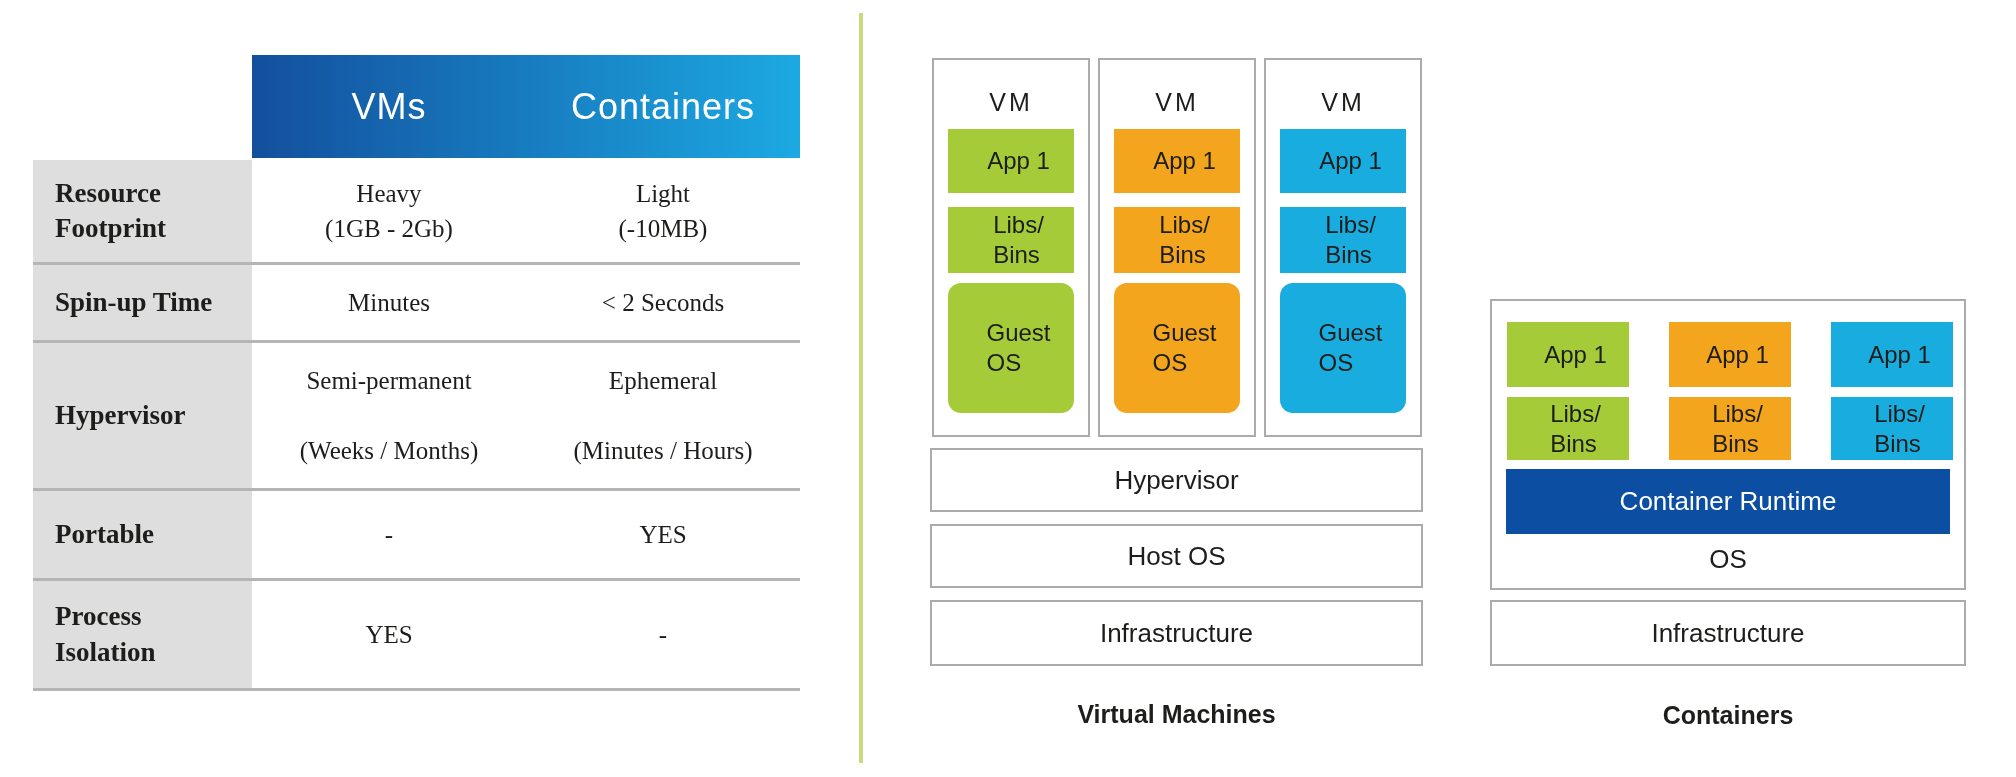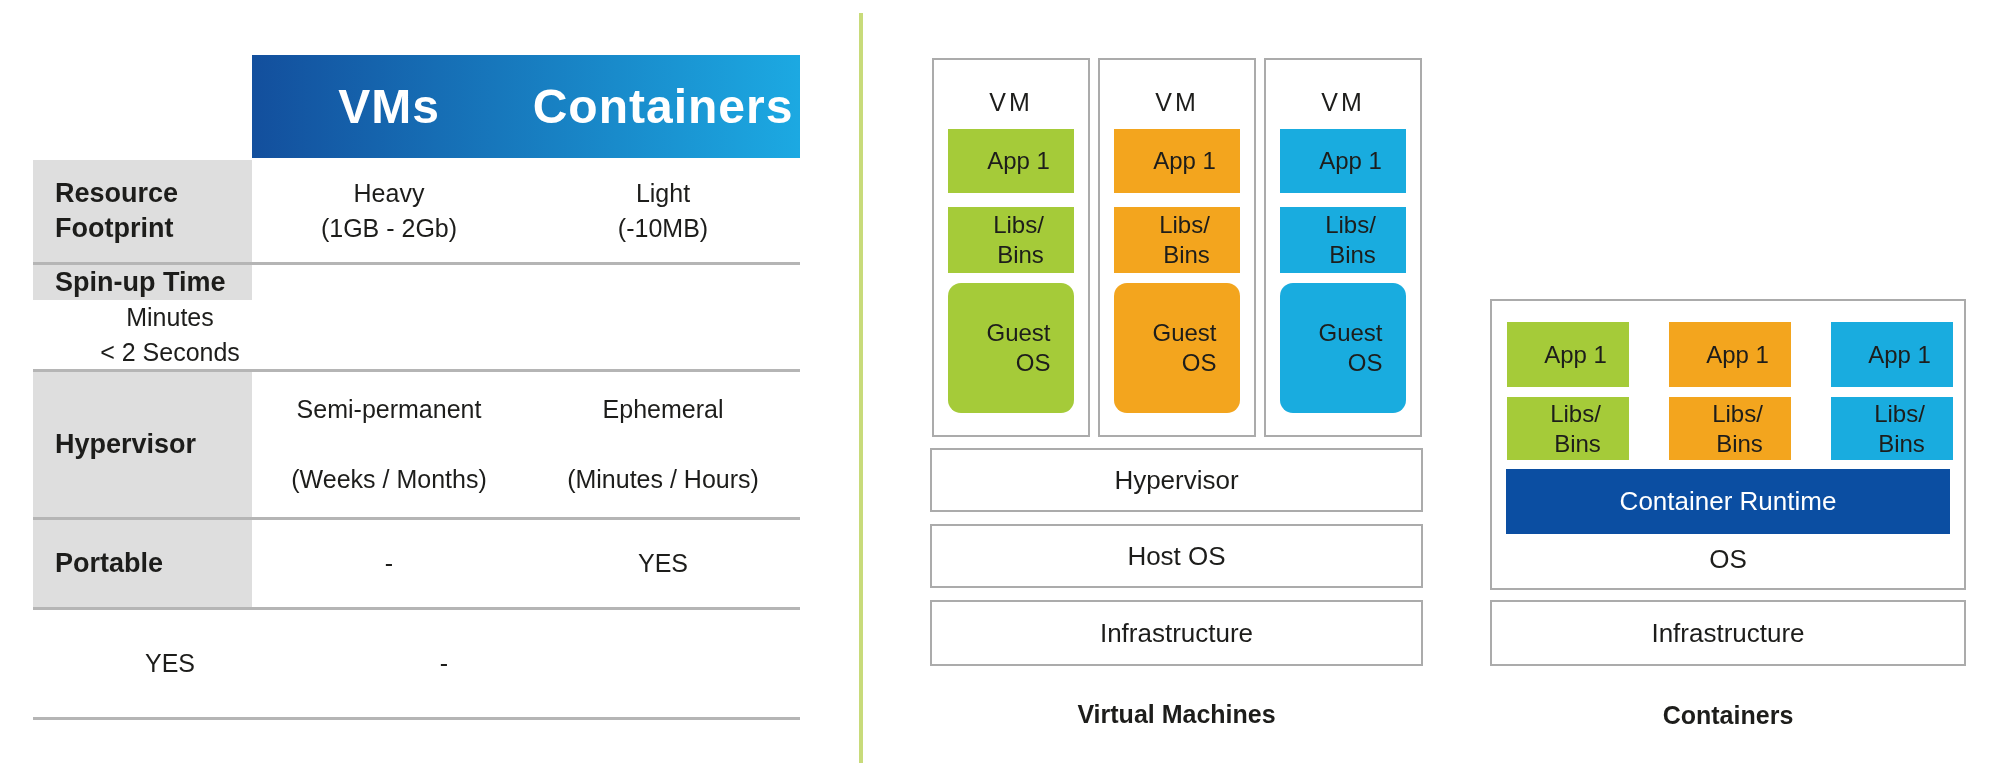--- a/index.html
+++ b/index.html
@@ -10,26 +10,26 @@
   .pre{white-space:pre-line;}
 
   
   .cmp-table{position:absolute;left:33px;top:55px;width:767px;}
   .cmp-head{
     margin-left:219px;width:548px;height:103px;display:flex;
     background:linear-gradient(90deg,var(--header_gradient_start,#134F9D),var(--header_gradient_end,#1CA9E2));
   }
   .cmp-head .hcell{
     flex:1;display:flex;align-items:center;justify-content:center;
-    color:#ffffff;font-weight:bold;font-size:48px;letter-spacing:1px;
-  }
-  .cmp-rows{margin-top:2px;}
+    color:#ffffff;font-weight:normal;font-size:36px;letter-spacing:1px;
+  }
+  .cmp-rows{margin-top:2px;font-family:Liberation Serif, serif;}
   .trow{display:flex;box-sizing:border-box;border-bottom:3px solid var(--row_border,#b5b5b5);}
   .trow.r1{height:105px;}
-  .trow.r2{height:107px;flex-direction:column;}
+  .trow.r2{height:78px;}
   .trow.r3{height:148px;}
   .trow.r4{height:90px;}
   .trow.r5{height:110px;}
   .label-cell{
     width:219px;box-sizing:border-box;background:var(--label_bg,#dedede);
     display:flex;align-items:center;padding-left:22px;
     font-weight:bold;font-size:27px;line-height:1.3;
   }
   .value-cell{
     width:274px;display:flex;align-items:center;justify-content:center;
@@ -43,21 +43,21 @@
   .vm-box{
     position:absolute;top:58px;width:158px;height:379px;box-sizing:border-box;
     background:#fff;border:2px solid var(--box_border,#ababab);
   }
   .vm-box.b1{left:932px;}
   .vm-box.b2{left:1098px;}
   .vm-box.b3{left:1264px;}
   .vm-title{margin-top:28px;text-align:center;font-size:25px;letter-spacing:3px;}
   .vm-stack{position:absolute;left:14px;right:14px;top:69px;}
   .blk{
-    display:flex;align-items:center;justify-content:center;text-align:right;
+    display:flex;align-items:center;justify-content:center;text-align:left;
     font-size:24px;line-height:1.25;color:#1d1d1b;padding-left:15px;
   }
   .blk.app{height:64px;margin-bottom:14px;}
   .blk.libs{height:66px;margin-bottom:10px;}
   .blk.guest{height:130px;border-radius:13px;}
   .fill-green{background:var(--green,#A5CB39);}
   .fill-orange{background:var(--orange,#F3A51E);}
   .fill-cyan{background:var(--cyan,#19ACDF);}
 
   .layer{
@@ -129,20 +129,22 @@
         <div class="value-cell pre">Ephemeral
 
 (Minutes / Hours)</div>
       </div>
       <div class="trow r4">
         <div class="label-cell pre">Portable</div>
         <div class="value-cell pre">-</div>
         <div class="value-cell pre">YES</div>
       </div>
       <div class="trow r5">
+        <div class="label-cell pre">Process
+Isolation</div>
         <div class="value-cell pre">YES</div>
         <div class="value-cell pre">-</div>
       </div>
     </div>
   </div>
 
   <div class="divider"></div>
 
   <div class="vm-box b1">
     <div class="vm-title">VM</div>

